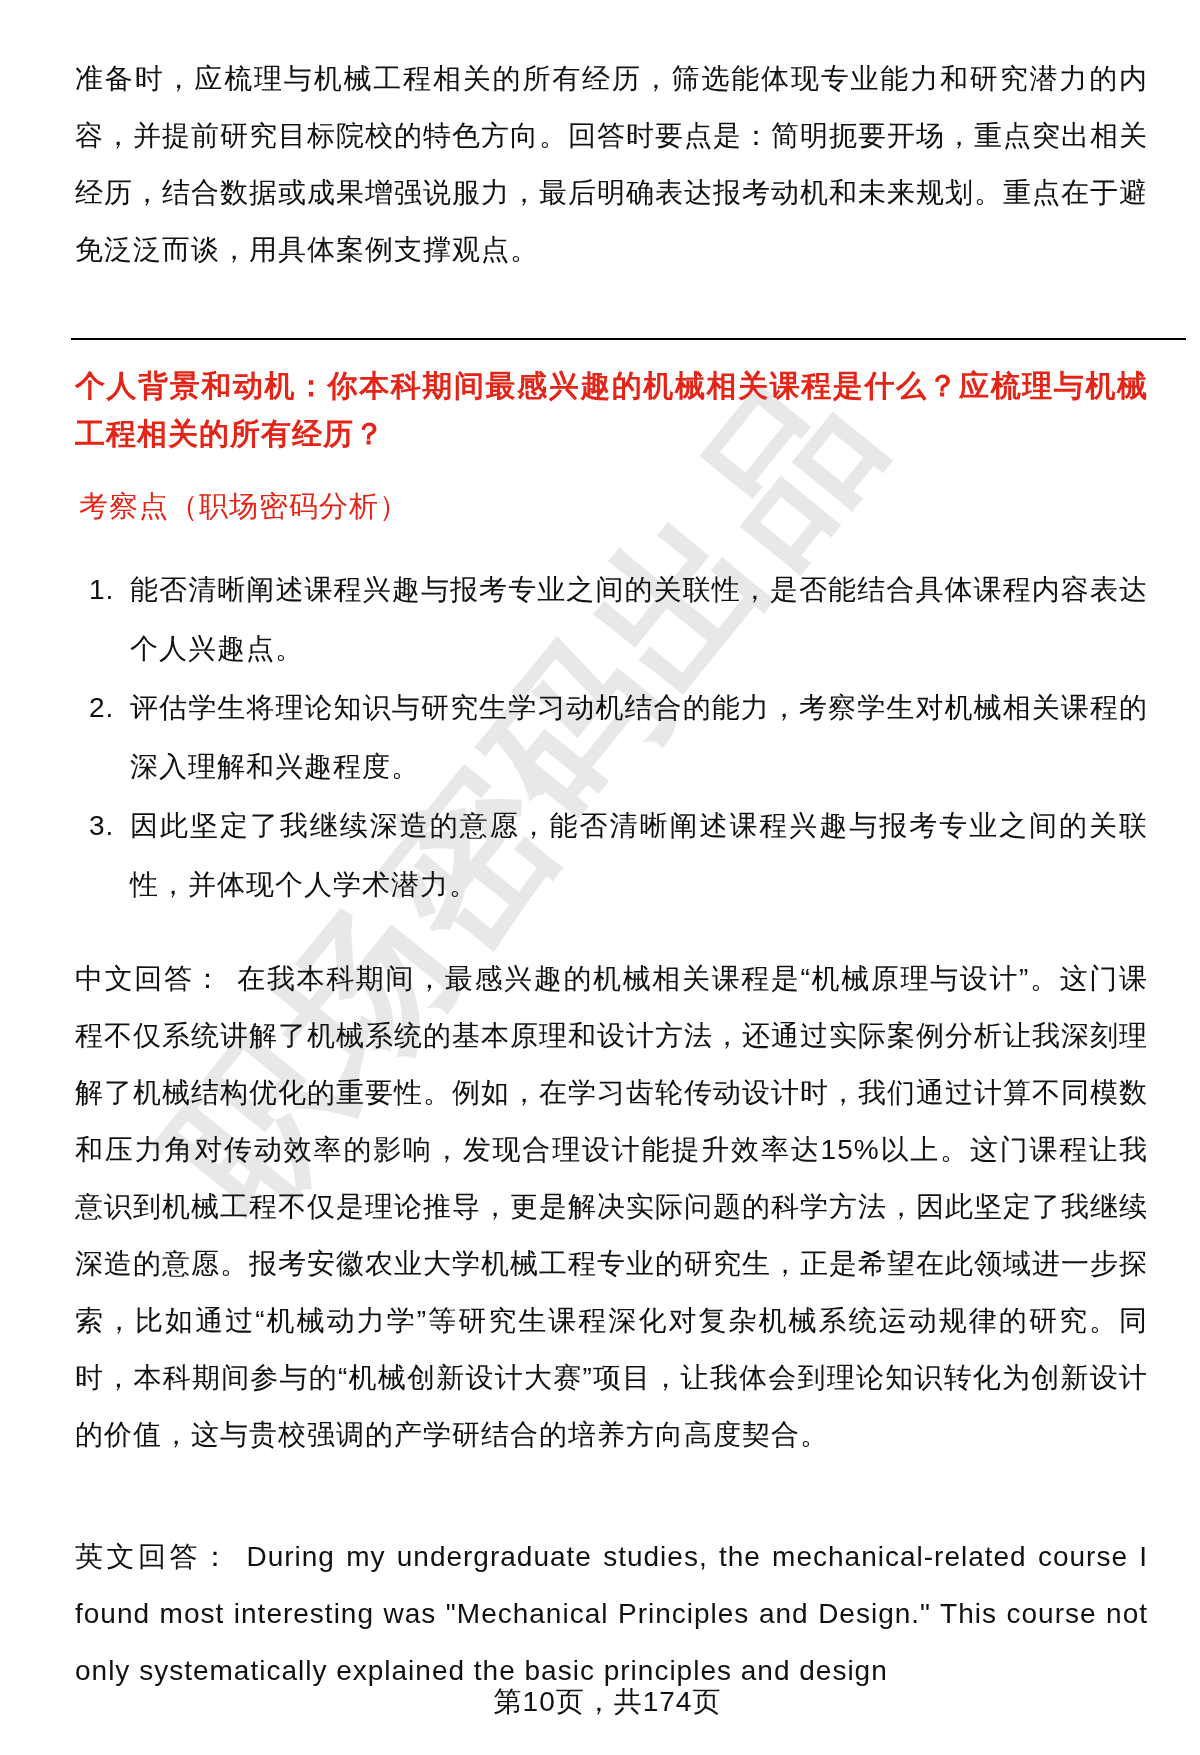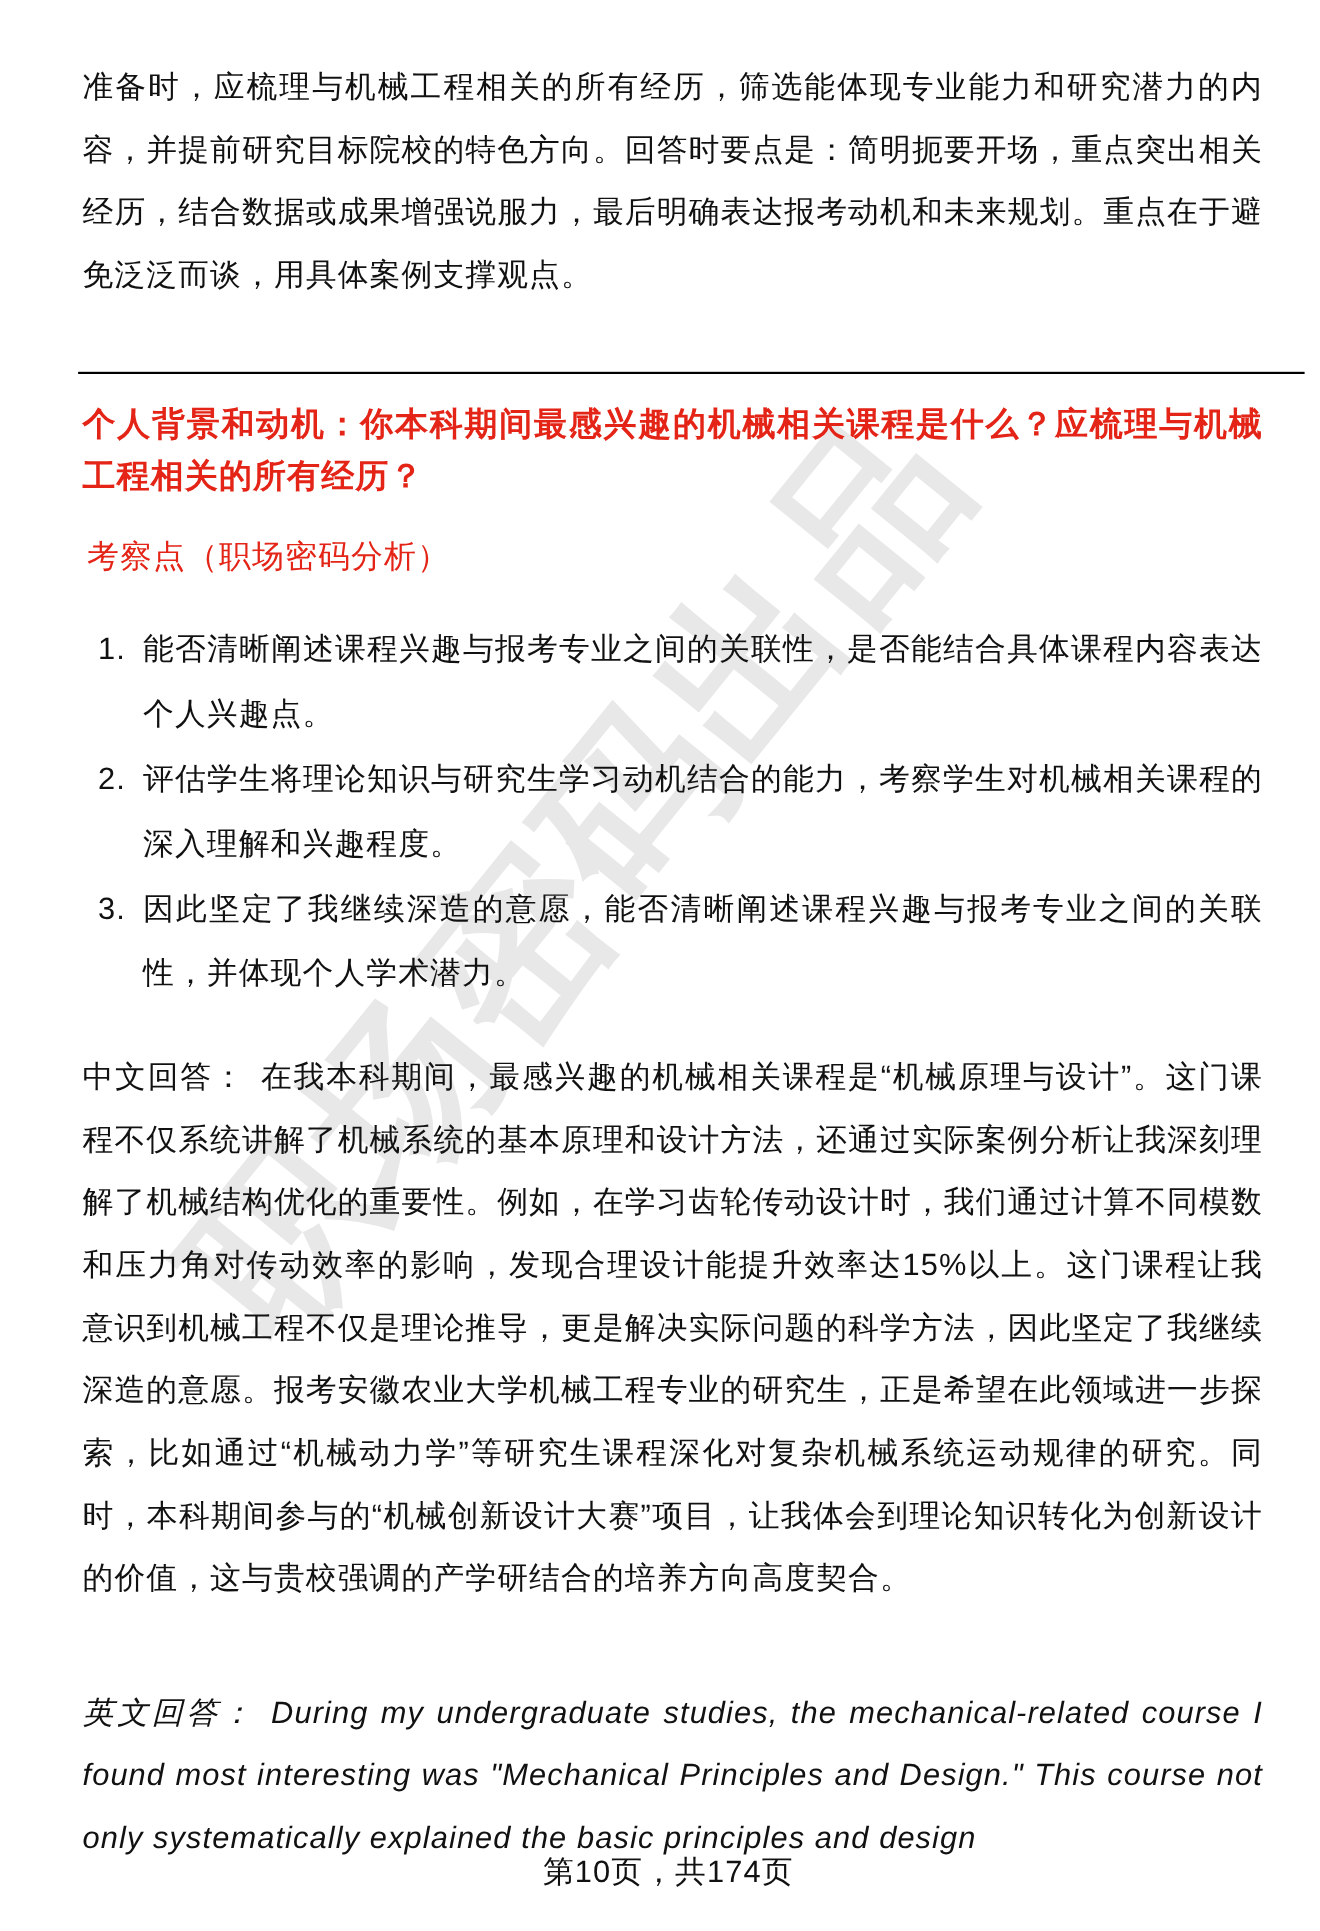--- a/index.html
+++ b/index.html
@@ -70,21 +70,21 @@
   }
   .points li {
     display: flex;
     font-size: 28px;
     line-height: 59px;
     letter-spacing: 1px;
   }
   .points .num { flex: none; width: 41px; }
   .points .txt { flex: 1; text-align: justify; word-break: break-all; }
   .answer-cn { margin-top: 36px; }
-  .answer-en { margin-top: 65px; word-break: normal; overflow-wrap: break-word; font-style: italic; }
+  .answer-en { margin-top: 65px; word-break: normal; overflow-wrap: break-word; }
   .answer-label { margin-right: 14px; }
   .footer {
     position: absolute;
     left: 15px;
     right: 0;
     top: 1682px;
     z-index: 1;
     text-align: center;
     font-size: 28px;
     line-height: 40px;

